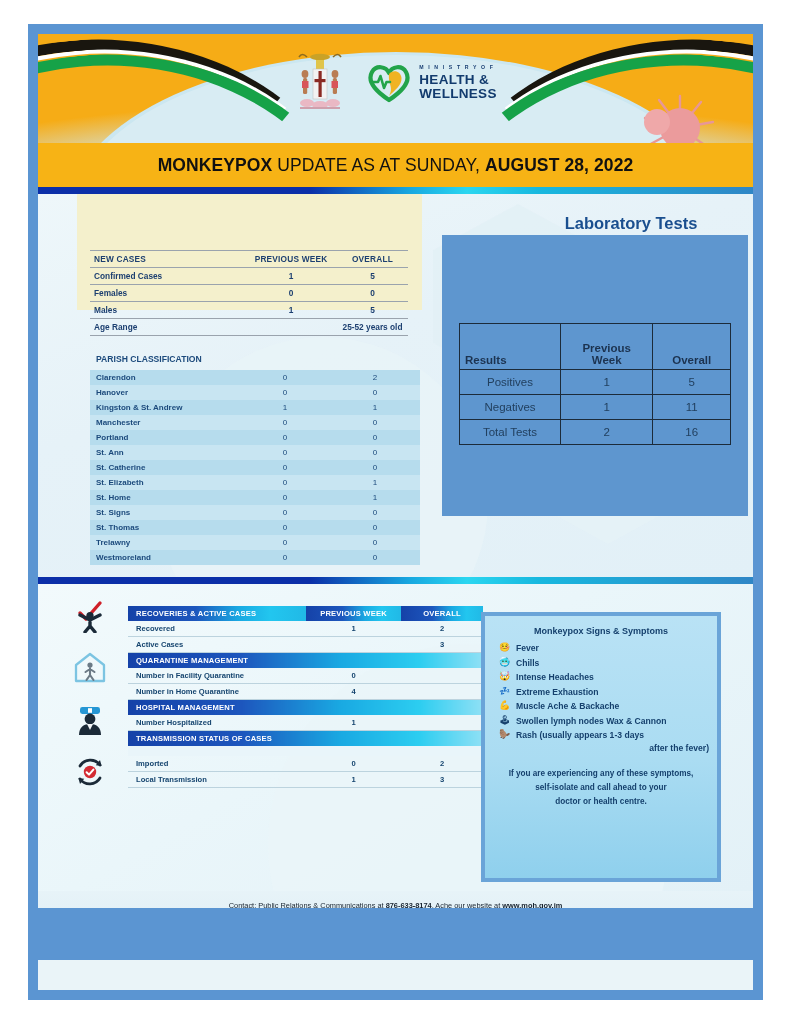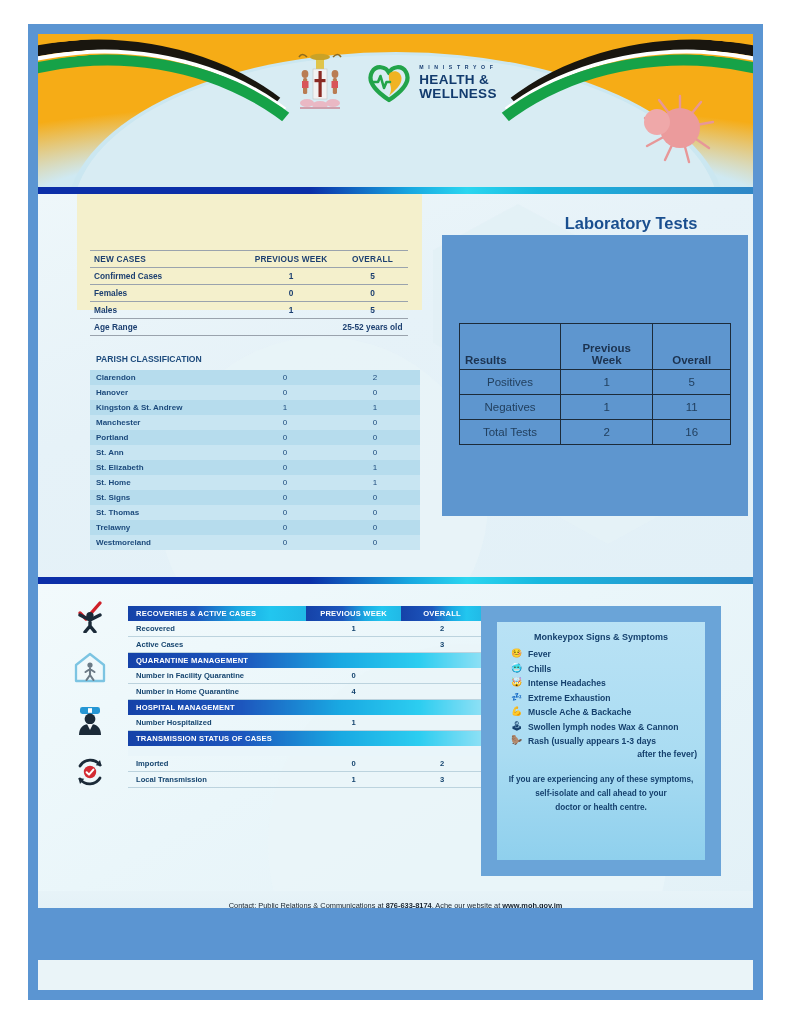--- a/index.html
+++ b/index.html
@@ -221,24 +221,24 @@
     color:#fff; font-weight:800; letter-spacing:.2px;
   }
   .blank-row td { background:#e9f5fa; height:10px; border:0; }
   .data-row td { border-bottom:1px solid #bcd3de; color:#16456f; }
   .data-row td.lbl { font-weight:800; }
   .tbl-rec .lbl { text-align:left; padding-left:8px; width:178px; }
   .tbl-rec .c1  { text-align:center; width:95px; font-weight:600;}
   .tbl-rec .c2  { text-align:center; font-weight:600;}
 
   .symp-box {
-    position:absolute; right:32px; top:22px;
+    position:absolute; right:32px; top:28px;
     width:240px; height:270px;
     background:#6aa4d8;
-    padding:16px;
+    padding:4px;
   }
   .symp-inner {
     width:100%; height:100%;
     background: linear-gradient(180deg,#b9e2f5 0%, #aadcf2 55%, #8fd0ed 100%);
     padding:10px 8px;
   }
   .symp-title {
     text-align:center; font-size:9px; font-weight:800; color:#15406d; margin-bottom:7px;
   }
   .symp-list { list-style:none; }
@@ -351,20 +351,23 @@
           <path d="M5 19 H12 L14.5 13 L18 25 L20.5 19 H24" fill="none" stroke="#22a44a" stroke-width="2.6" stroke-linecap="round" stroke-linejoin="round"></path>
         </svg>
         <div class="mohw-text">
           <div class="mohw-ministry">M I N I S T R Y   O F</div>
           <div class="mohw-health">HEALTH &amp;</div>
           <div class="mohw-wellness">WELLNESS</div>
         </div>
       </div>
     </div>
 
+    <div class="title-bar">
+      <div class="title-text"><span class="b">MONKEYPOX</span><span class="n"> UPDATE AS AT SUNDAY, </span><span class="b">AUGUST 28, 2022</span></div>
+    </div>
   </div>
 
   <div class="grad-rule"></div>
 
   <div class="top-section">
     <div class="bg-hex"></div>
     <div class="bg-hex2"></div>
     <div class="bg-circ"></div>
 
     <div class="cream-box"></div>
@@ -425,20 +428,25 @@
                 <td class="c1">0</td>
                 <td class="c2">0</td>
               </tr>
           <tr>
                 <td class="lbl">Portland</td>
                 <td class="c1">0</td>
                 <td class="c2">0</td>
               </tr>
           <tr>
                 <td class="lbl">St. Ann</td>
+                <td class="c1">0</td>
+                <td class="c2">0</td>
+              </tr>
+          <tr>
+                <td class="lbl">St. Catherine</td>
                 <td class="c1">0</td>
                 <td class="c2">0</td>
               </tr>
           <tr>
                 <td class="lbl">St. Elizabeth</td>
                 <td class="c1">0</td>
                 <td class="c2">1</td>
               </tr>
           <tr>
                 <td class="lbl">St. Home</td>

